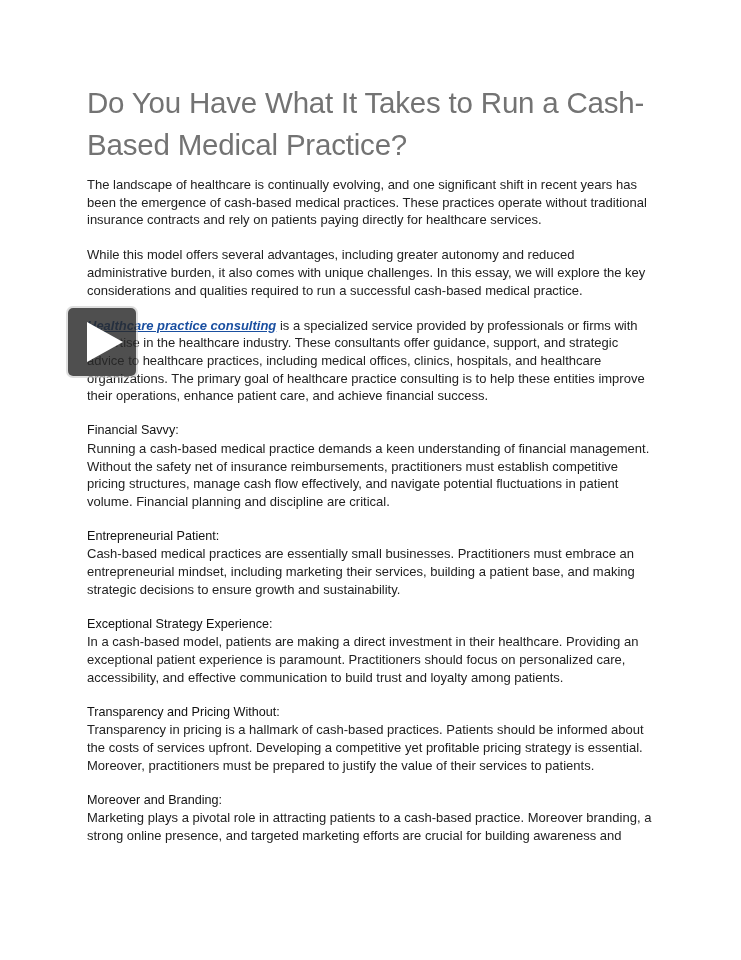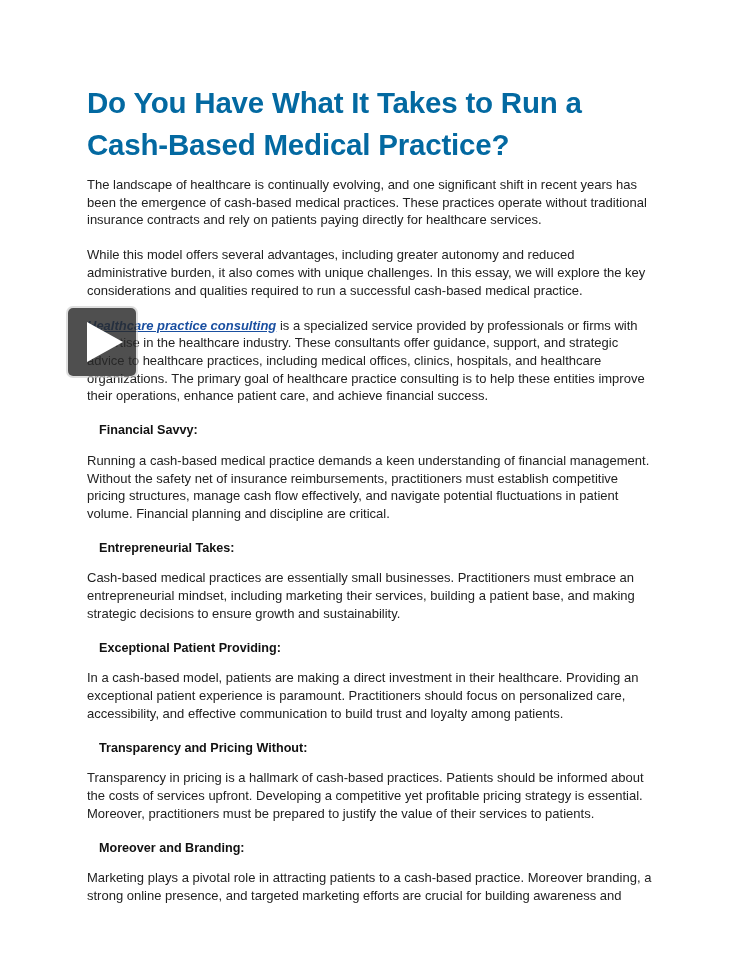--- a/index.html
+++ b/index.html
@@ -1,21 +1,21 @@
 <!DOCTYPE html>
 <html><head>
   <meta charset="utf-8">
   <style>
     html, body { margin: 0; padding: 0; background: #ffffff; }
     body { width: 741px; height: 960px; position: relative; overflow: hidden;
       font-family: "Liberation Sans", sans-serif; color: #1a1a1a; }
     .page { position: absolute; left: 87px; top: 82px; width: 566px; }
-    .title { font-size: 29.5px; line-height: 42px; font-weight: bold; margin: 0 0 10px 0; color: #0369a1; letter-spacing: -0.2px; }
+    .title { font-size: 29.5px; line-height: 42px; font-weight: normal; margin: 0 0 10px 0; color: #737373; letter-spacing: -0.2px; }
     .para { font-size: 13px; line-height: 17.6px; margin: 0 0 17.6px 0; color: #222; }
-    .heading { font-size: 12.6px; font-weight: bold; line-height: 17.6px; margin: 12px; color: #111; }
+    .heading { font-size: 12.6px; font-weight: normal; line-height: 17.6px; margin: 0; color: #111; }
     .section { margin-bottom: 17.6px; }
     .section .para { margin: 0; }
     a.link { color: #1a4fa0; font-style: italic; font-weight: bold; text-decoration: underline; }
     .play-overlay { position: absolute; left: 68px; top: 308px; width: 68px; height: 68px;
       background: rgba(40,40,40,0.82); border-radius: 5px;
       box-shadow: 0 0 0 2px rgba(200,200,200,0.6); cursor: pointer; }
     .play-overlay svg { position: absolute; left: 17px; top: 12px; }
   </style>
 </head>
 <body>
@@ -26,25 +26,25 @@
   <p class="para">The landscape of healthcare is continually evolving, and one significant shift in recent years has been the emergence of cash-based medical practices. These practices operate without traditional insurance contracts and rely on patients paying directly for healthcare services.</p>
   <p class="para">While this model offers several advantages, including greater autonomy and reduced administrative burden, it also comes with unique challenges. In this essay, we will explore the key considerations and qualities required to run a successful cash-based medical practice.</p>
 
   <p class="para"><a class="link" href="#">Healthcare practice consulting</a><span> is a specialized service provided by professionals or firms with expertise in the healthcare industry. These consultants offer guidance, support, and strategic advice to healthcare practices, including medical offices, clinics, hospitals, and healthcare organizations. The primary goal of healthcare practice consulting is to help these entities improve their operations, enhance patient care, and achieve financial success.</span></p>
 
   <div class="section">
     <p class="heading">Financial Savvy:</p>
     <p class="para">Running a cash-based medical practice demands a keen understanding of financial management. Without the safety net of insurance reimbursements, practitioners must establish competitive pricing structures, manage cash flow effectively, and navigate potential fluctuations in patient volume. Financial planning and discipline are critical.</p>
   </div>
   <div class="section">
-    <p class="heading">Entrepreneurial Takes:</p>
+    <p class="heading">Entrepreneurial Patient:</p>
     <p class="para">Cash-based medical practices are essentially small businesses. Practitioners must embrace an entrepreneurial mindset, including marketing their services, building a patient base, and making strategic decisions to ensure growth and sustainability.</p>
   </div>
   <div class="section">
-    <p class="heading">Exceptional Patient Providing:</p>
+    <p class="heading">Exceptional Strategy Experience:</p>
     <p class="para">In a cash-based model, patients are making a direct investment in their healthcare. Providing an exceptional patient experience is paramount. Practitioners should focus on personalized care, accessibility, and effective communication to build trust and loyalty among patients.</p>
   </div>
   <div class="section">
     <p class="heading">Transparency and Pricing Without:</p>
     <p class="para">Transparency in pricing is a hallmark of cash-based practices. Patients should be informed about the costs of services upfront. Developing a competitive yet profitable pricing strategy is essential. Moreover, practitioners must be prepared to justify the value of their services to patients.</p>
   </div>
   <div class="section">
     <p class="heading">Moreover and Branding:</p>
     <p class="para">Marketing plays a pivotal role in attracting patients to a cash-based practice. Moreover branding, a strong online presence, and targeted marketing efforts are crucial for building awareness and</p>
   </div>

